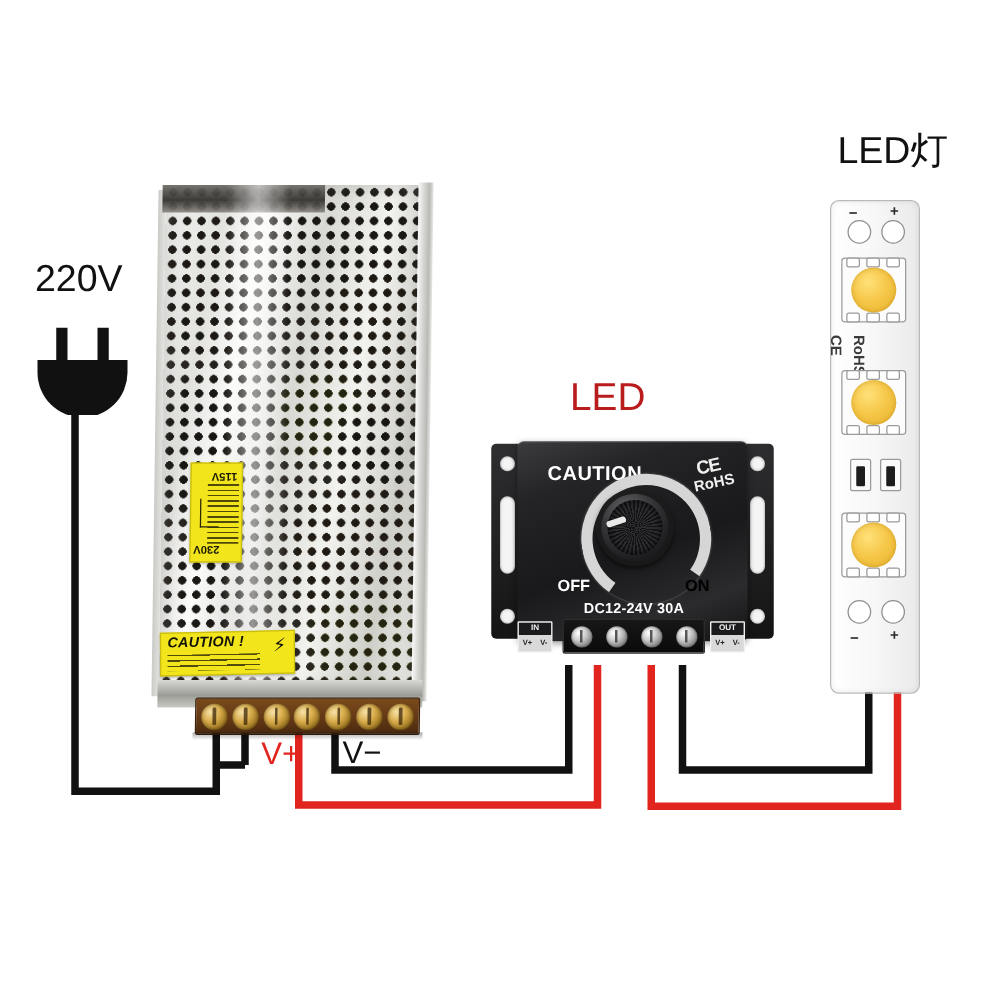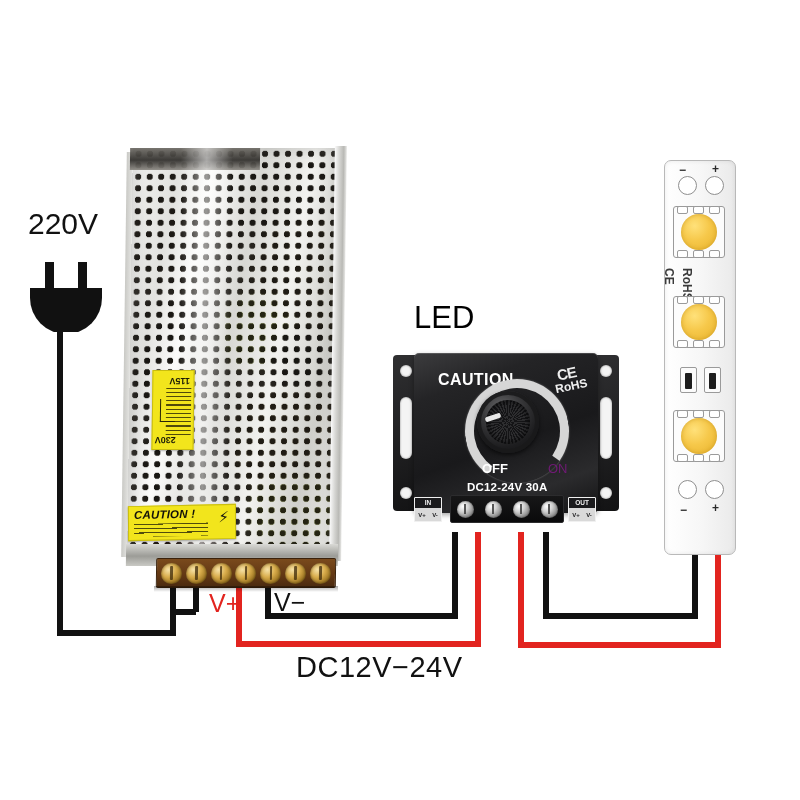--- a/index.html
+++ b/index.html
@@ -18,21 +18,21 @@
     left:38px;top:6px;
     font-size:30px;font-weight:700;letter-spacing:-0.5px;
     color:#3b3b3b;
     white-space:nowrap;
   }
 
   
   .lbl{color:#1a1a1a;white-space:nowrap;}
 
   #label-220v{left:28px;top:207px;font-size:30px;font-weight:400;color:#111;}
-  #label-led{left:414px;top:300px;font-size:31px;font-weight:400;color:#000000;}
+  #label-led{left:456px;top:300px;font-size:31px;font-weight:400;color:#b91c1c;}
   #label-led-deng{left:670px;top:100px;font-size:30px;font-weight:400;color:#111;}
   #label-dc{left:296px;top:651px;font-size:29px;font-weight:400;color:#111;letter-spacing:0.5px;}
   #label-vplus{left:209px;top:589px;font-size:25px;font-weight:400;color:#e2241f;}
   #label-vminus{left:274px;top:588px;font-size:25px;font-weight:400;color:#111;}
 
   
   #psu{left:118px;top:140px;width:235px;height:440px;}
   .psu-shell{
     position:absolute;left:0;top:0;width:100%;height:100%;
   }
@@ -202,22 +202,22 @@
   .dim-knob:before{
     content:"";position:absolute;left:50%;top:50%;width:44px;height:44px;
     margin:-22px 0 0 -22px;border-radius:50%;
     background:repeating-conic-gradient(from 0deg,#2d2d2f 0deg 5deg,#141416 5deg 10deg);
     box-shadow:inset 0 0 6px rgba(0,0,0,.8);
   }
   .dim-knob .pointer{
     position:absolute;left:8px;top:24px;width:16px;height:5px;border-radius:2px;
     background:#e9e9e9;transform:rotate(-18deg);box-shadow:0 0 2px rgba(0,0,0,.5);
   }
-  #dim-off{position:absolute;left:54px;top:116px;font-size:13px;font-weight:700;color:#fff;margin-left:36px;}
-  #dim-on{position:absolute;left:156px;top:116px;font-size:13px;font-weight:400;color:#701a75;}
+  #dim-off{position:absolute;left:54px;top:116px;font-size:13px;font-weight:700;color:#fff;}
+  #dim-on{position:absolute;left:156px;top:116px;font-size:13px;font-weight:700;color:#000000;}
   #dim-spec{position:absolute;left:75px;top:136px;font-size:11.5px;font-weight:700;color:#fff;letter-spacing:0.2px;}
   .dim-termbar{
     position:absolute;left:58px;top:150px;width:112px;height:26px;
     background:linear-gradient(180deg,#171718,#0a0a0b);
     border:1px solid #2c2c2e;border-radius:2px;
     display:flex;align-items:center;justify-content:space-around;
   }
   .dim-termbar .sc{
     width:17px;height:17px;border-radius:50%;
     background:radial-gradient(circle at 35% 32%, #ffffff 0%, #cfcfcf 35%, #8e8e8e 68%, #5d5d5d 100%);
@@ -362,21 +362,20 @@
         <span class="screw"></span>
         <span class="screw"></span>
         <span class="screw"></span>
       </div>
       <div class="psu-termshadow"></div>
     </div>
   </div>
 
   <div class="abs lbl" id="label-vplus">V+</div>
   <div class="abs lbl" id="label-vminus">V−</div>
-  <div class="abs lbl" id="label-dc">DC12V−24V</div>
 
   <div class="abs lbl" id="label-led">LED</div>
 
   <div class="abs" id="dimmer">
     <div class="dim-ear left">
       <span class="hole t"></span>
       <span class="slot"></span>
       <span class="hole b"></span>
     </div>
     <div class="dim-ear right">
@@ -416,20 +415,21 @@
     </div>
     <div class="io-box" id="io-out">
       <div class="io-top">OUT</div>
       <div class="io-bot">
         <span>V+</span>
         <span>V-</span>
       </div>
     </div>
   </div>
 
+  <div class="abs lbl" id="label-led-deng">LED灯</div>
 
   <div class="abs" id="strip">
     <div class="strip-pcb"></div>
 
     <span class="pad" style="left:14px;top:16px;"></span>
     <span class="pad" style="left:41px;top:16px;"></span>
     <span class="padmark" style="left:15px;top:4px;">−</span>
     <span class="padmark" style="left:48px;top:3px;">+</span>
 
     <div class="led-chip" style="top:46px;">

